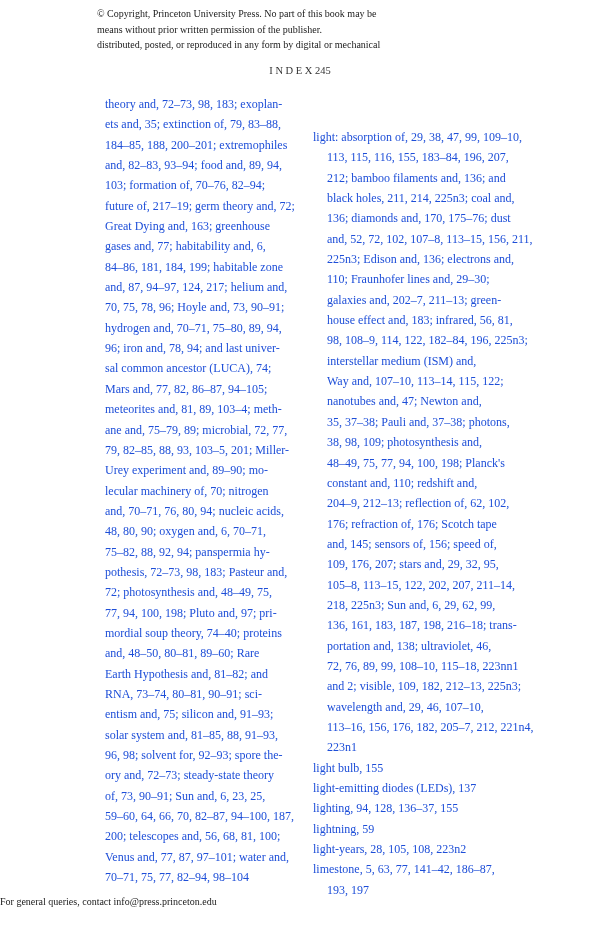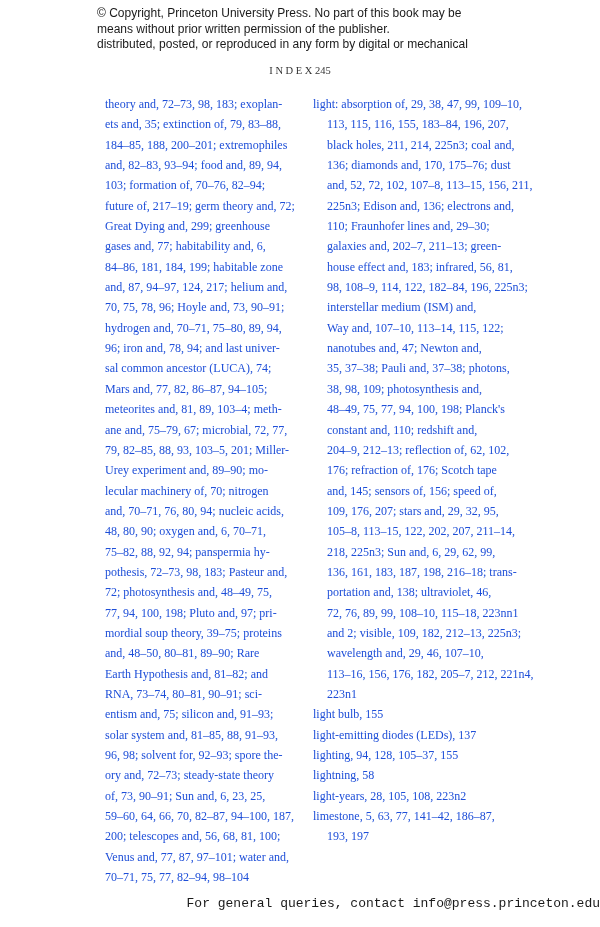--- a/index.html
+++ b/index.html
@@ -2,40 +2,40 @@
 <html><head>
 <meta charset="utf-8">
 <style>
   html, body { margin: 0; padding: 0; }
   body {
     width: 600px; height: 927px; background: #ffffff; position: relative;
     overflow: hidden; color: #2a2a2a;
   }
   .copyright {
     position: absolute; left: 97px; top: 6px; width: 440px;
-    font-family: Liberation Sans, sans-serif; font-size: 12px; line-height: 15.5px;
+    font-family: Liberation Serif, serif; font-size: 10px; line-height: 15.5px;
     color: #1a1a1a;
   }
   .running-head {
     position: absolute; top: 65px; left: 0; width: 600px; text-align: center;
     font-family: "Liberation Serif", serif; font-size: 10.5px; color: #333;
   }
   .running-head .label { letter-spacing: 2.6px; margin-right: 0; }
   .col {
     position: absolute; top: 94px;
     font-family: "Liberation Serif", serif; font-size: 12px; line-height: 20.35px;
     color: #1d4ed8;
   }
   .col-left { left: 105px; width: 200px; }
-  .col-right { left: 313px; width: 230px; }
+  .col-right { left: 313px; width: 230px; margin-top: 33px; }
   .line { white-space: nowrap; height: 20.35px; }
   .indent { padding-left: 14px; }
   .footer {
-    position: absolute; top: 896px; left: 0; width: 600px; text-align: right;
-    font-family: Liberation Mono, monospace; font-size: 13px; color: #1a1a1a;
+    position: absolute; top: 896px; left: 0; width: 600px; text-align: left;
+    font-family: Liberation Serif, serif; font-size: 10px; color: #1a1a1a;
   }
 </style>
 </head>
 <body>
 
 <div class="copyright">
   <div>© Copyright, Princeton University Press. No part of this book may be</div>
   <div>means without prior written permission of the publisher.</div>
   <div>distributed, posted, or reproduced in any form by digital or mechanical</div>
 </div>
@@ -44,58 +44,59 @@
   <span class="label">INDEX</span><span>245</span>
 </div>
 
 <div class="col col-left" id="left-col">
     <div class="line">theory and, 72–73, 98, 183; exoplan-</div>
     <div class="line">ets and, 35; extinction of, 79, 83–88,</div>
     <div class="line">184–85, 188, 200–201; extremophiles</div>
     <div class="line">and, 82–83, 93–94; food and, 89, 94,</div>
     <div class="line">103; formation of, 70–76, 82–94;</div>
     <div class="line">future of, 217–19; germ theory and, 72;</div>
-    <div class="line">Great Dying and, 299; greenhouse</div>
+    <div class="line">Great Dying and, 163; greenhouse</div>
     <div class="line">gases and, 77; habitability and, 6,</div>
     <div class="line">84–86, 181, 184, 199; habitable zone</div>
     <div class="line">and, 87, 94–97, 124, 217; helium and,</div>
     <div class="line">70, 75, 78, 96; Hoyle and, 73, 90–91;</div>
     <div class="line">hydrogen and, 70–71, 75–80, 89, 94,</div>
     <div class="line">96; iron and, 78, 94; and last univer-</div>
     <div class="line">sal common ancestor (LUCA), 74;</div>
     <div class="line">Mars and, 77, 82, 86–87, 94–105;</div>
     <div class="line">meteorites and, 81, 89, 103–4; meth-</div>
-    <div class="line">ane and, 75–79, 67; microbial, 72, 77,</div>
+    <div class="line">ane and, 75–79, 89; microbial, 72, 77,</div>
     <div class="line">79, 82–85, 88, 93, 103–5, 201; Miller-</div>
     <div class="line">Urey experiment and, 89–90; mo-</div>
     <div class="line">lecular machinery of, 70; nitrogen</div>
     <div class="line">and, 70–71, 76, 80, 94; nucleic acids,</div>
     <div class="line">48, 80, 90; oxygen and, 6, 70–71,</div>
     <div class="line">75–82, 88, 92, 94; panspermia hy-</div>
     <div class="line">pothesis, 72–73, 98, 183; Pasteur and,</div>
     <div class="line">72; photosynthesis and, 48–49, 75,</div>
     <div class="line">77, 94, 100, 198; Pluto and, 97; pri-</div>
-    <div class="line">mordial soup theory, 39–75; proteins</div>
-    <div class="line">and, 48–50, 80–81, 89–90; Rare</div>
+    <div class="line">mordial soup theory, 74–40; proteins</div>
+    <div class="line">and, 48–50, 80–81, 89–60; Rare</div>
     <div class="line">Earth Hypothesis and, 81–82; and</div>
     <div class="line">RNA, 73–74, 80–81, 90–91; sci-</div>
     <div class="line">entism and, 75; silicon and, 91–93;</div>
     <div class="line">solar system and, 81–85, 88, 91–93,</div>
     <div class="line">96, 98; solvent for, 92–93; spore the-</div>
     <div class="line">ory and, 72–73; steady-state theory</div>
     <div class="line">of, 73, 90–91; Sun and, 6, 23, 25,</div>
     <div class="line">59–60, 64, 66, 70, 82–87, 94–100, 187,</div>
     <div class="line">200; telescopes and, 56, 68, 81, 100;</div>
     <div class="line">Venus and, 77, 87, 97–101; water and,</div>
     <div class="line">70–71, 75, 77, 82–94, 98–104</div>
   </div>
 <div class="col col-right" id="right-col">
     <div>
       <div class="line">light: absorption of, 29, 38, 47, 99, 109–10,</div>
       <div class="line indent">113, 115, 116, 155, 183–84, 196, 207,</div>
+      <div class="line indent">212; bamboo filaments and, 136; and</div>
       <div class="line indent">black holes, 211, 214, 225n3; coal and,</div>
       <div class="line indent">136; diamonds and, 170, 175–76; dust</div>
       <div class="line indent">and, 52, 72, 102, 107–8, 113–15, 156, 211,</div>
       <div class="line indent">225n3; Edison and, 136; electrons and,</div>
       <div class="line indent">110; Fraunhofer lines and, 29–30;</div>
       <div class="line indent">galaxies and, 202–7, 211–13; green-</div>
       <div class="line indent">house effect and, 183; infrared, 56, 81,</div>
       <div class="line indent">98, 108–9, 114, 122, 182–84, 196, 225n3;</div>
       <div class="line indent">interstellar medium (ISM) and,</div>
       <div class="line indent">Way and, 107–10, 113–14, 115, 122;</div>
@@ -118,24 +119,24 @@
       <div class="line indent">113–16, 156, 176, 182, 205–7, 212, 221n4,</div>
       <div class="line indent">223n1</div>
     </div>
     <div>
       <div class="line">light bulb, 155</div>
     </div>
     <div>
       <div class="line">light-emitting diodes (LEDs), 137</div>
     </div>
     <div>
-      <div class="line">lighting, 94, 128, 105–37, 155</div>
+      <div class="line">lighting, 94, 128, 136–37, 155</div>
     </div>
     <div>
-      <div class="line">lightning, 58</div>
+      <div class="line">lightning, 59</div>
     </div>
     <div>
       <div class="line">light-years, 28, 105, 108, 223n2</div>
     </div>
     <div>
       <div class="line">limestone, 5, 63, 77, 141–42, 186–87,</div>
       <div class="line indent">193, 197</div>
     </div>
   </div>
 

